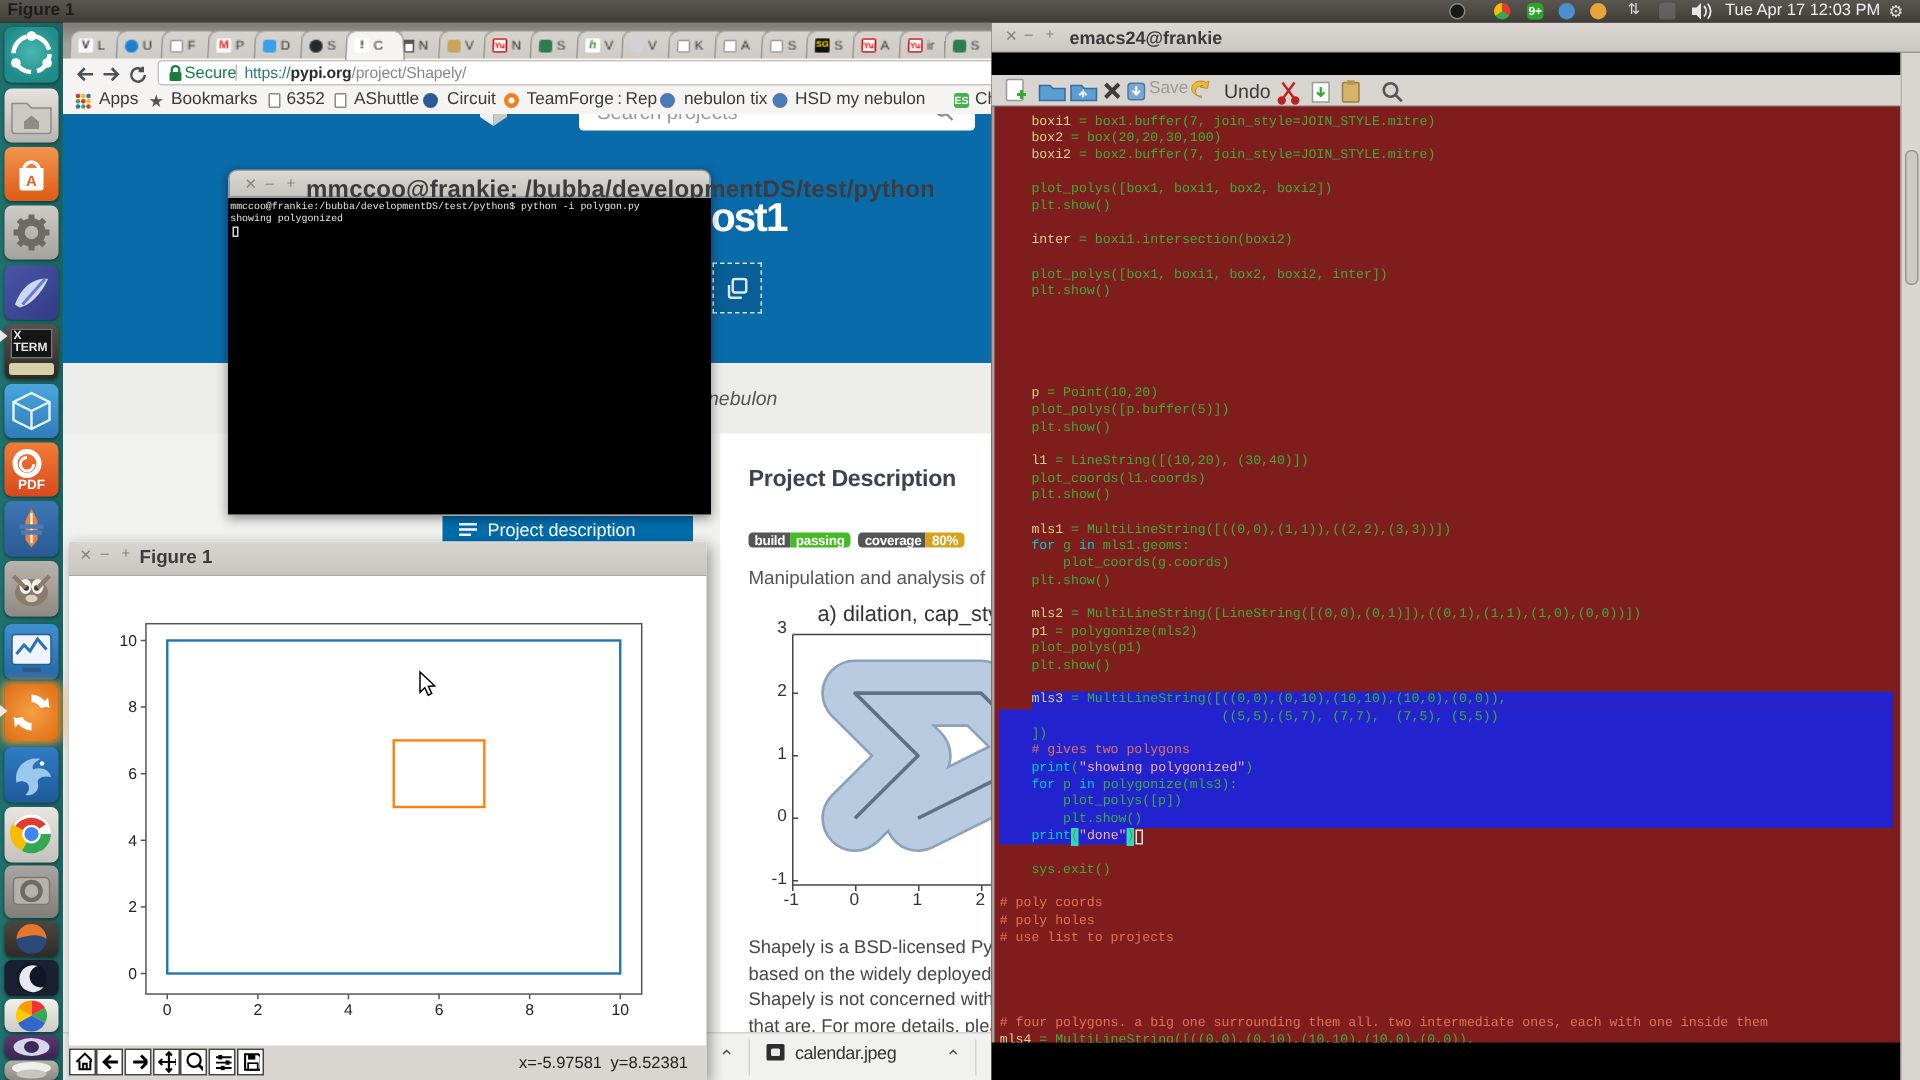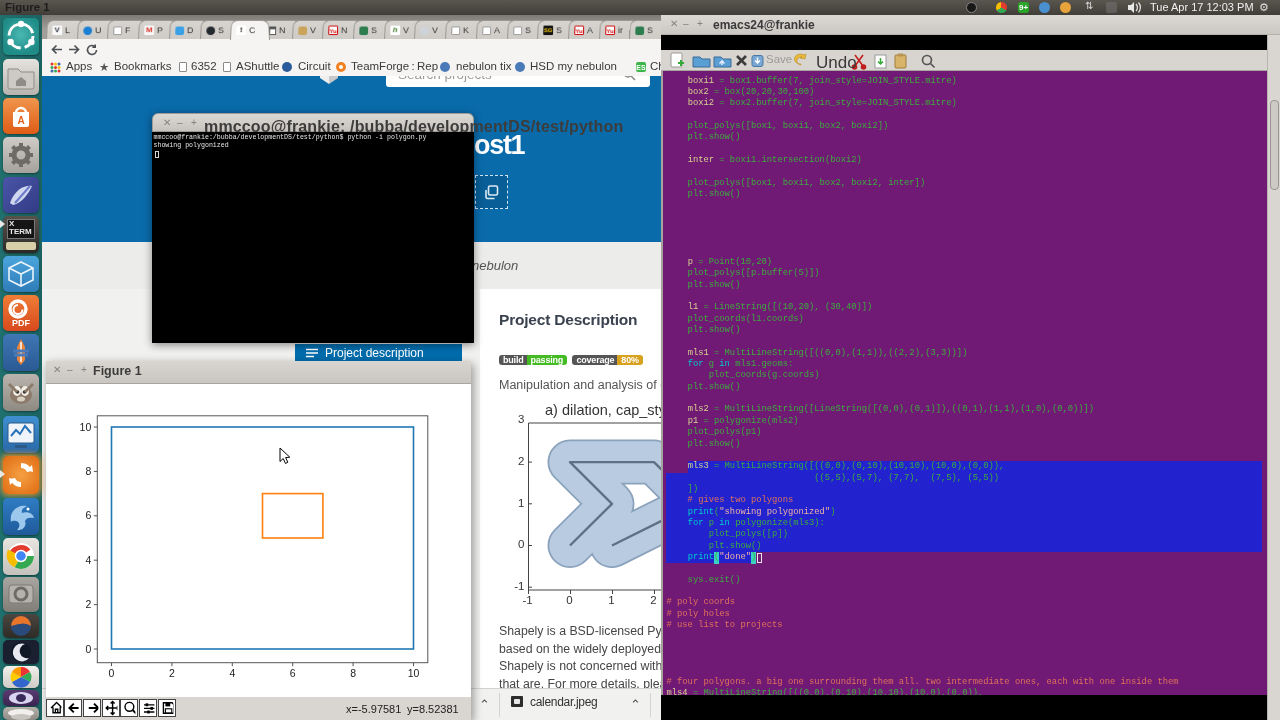--- a/index.html
+++ b/index.html
@@ -34,21 +34,21 @@
 #fig{position:absolute;left:46px;top:361px;width:425px;height:359px;background:#fff;box-shadow:2px 3px 9px rgba(0,0,0,.4)}
 #figbar{position:absolute;left:0;top:0;width:425px;height:23px;background:linear-gradient(#d9d6d2,#c9c5c0);border-bottom:1px solid #a9a49e}
 #figtools{position:absolute;left:0;top:336px;width:425px;height:23px;background:#d9d6d2}
 .mbt{position:absolute;top:2px;width:18px;height:18px;background:#fff;border:1px solid #444;display:flex;align-items:center;justify-content:center}
 
 #emacs{position:absolute;left:661px;top:15px;width:619px;height:705px;background:#000}
 #ebar{position:absolute;left:0;top:0;width:619px;height:20px;background:linear-gradient(#dcd9d5,#cbc7c2);border-bottom:1px solid #b5b1ab}
 #emenu{position:absolute;left:0;top:20px;width:619px;height:15px;background:#d8d5d0}
 .emi{position:absolute;top:1px;font-size:11.5px;color:#333}
 #etool{position:absolute;left:0;top:35px;width:619px;height:21px;background:#d8d5d0;border-bottom:1px solid #aaa69f}
-#ebuf{position:absolute;left:0;top:56px;width:619px;height:624px;background:#701a75;overflow:hidden}
+#ebuf{position:absolute;left:0;top:56px;width:619px;height:624px;background:#7f1d1d;overflow:hidden}
 #eedge{position:absolute;left:0;top:56px;width:1.5px;height:624px;background:#a5a29c;z-index:4}
 #ecode{position:absolute;left:5.5px;top:4.5px;font-family:"Liberation Mono",monospace;font-size:8.8px;line-height:11.35px;color:#3cad3c;white-space:pre;z-index:2}
 .vn{color:#d6d28f}.kw{color:#00cdcd}.cm{color:#e0715a}.st{color:#efb3a5}
 .sel{position:absolute;background:#2222cf;z-index:1}
 .pm{position:absolute;width:5.3px;height:11.35px;background:#3ad2c2;z-index:1}
 .cur{position:absolute;width:5.8px;height:10px;border:1.4px solid #e8e8e8;z-index:3}
 #emode{position:absolute;left:0;top:680px;width:606px;height:16px;background:#d5d1cb;border-top:1px solid #8f8b85;color:#111;font-family:"Liberation Mono",monospace;font-size:9.3px;line-height:15px;white-space:pre;padding-left:6px}
 #escroll{position:absolute;right:0;top:20px;width:13px;height:685px;background:#d9d6d2;border-left:1px solid #b8b4af}
 #ethumb{position:absolute;left:1.5px;top:65px;width:9px;height:90px;border:1px solid #9a958f;border-radius:4px;background:#cdc9c4}
 
@@ -146,20 +146,29 @@
   <div id="toolbar">
     <svg width="12" height="11" style="position:absolute;left:9px;top:5px">
           <path d="M11 5.5 H1.5 M5.5 1.5 L1.5 5.5 L5.5 9.5" fill="none" stroke="#4d5156" stroke-width="1.7"></path>
         </svg>
     <svg width="12" height="11" style="position:absolute;left:26px;top:5px">
           <path d="M1 5.5 H10.5 M6.5 1.5 L10.5 5.5 L6.5 9.5" fill="none" stroke="#4d5156" stroke-width="1.7"></path>
         </svg>
     <svg width="12" height="12" style="position:absolute;left:44px;top:4.5px">
           <path d="M10.5 6 a4.5 4.5 0 1 1 -1.3 -3.2 M9.2 0.5 v2.8 h-2.8" fill="none" stroke="#4d5156" stroke-width="1.6"></path>
         </svg>
+  </div>
+  <div id="omni">
+    <svg width="10" height="12" style="position:absolute;left:6px;top:2px">
+          <rect x="1" y="5" width="8" height="6" rx="1" fill="#1a7d3c"></rect>
+          <path d="M2.5 5 V3.5 a2.5 2.5 0 0 1 5 0 V5" fill="none" stroke="#1a7d3c" stroke-width="1.5"></path>
+        </svg>
+    <span style="position:absolute;left:17px;top:1.5px;font-size:11px;color:#167c42">Secure</span>
+    <span style="position:absolute;left:50px;top:0.5px;font-size:11.5px;color:#b8b6b2">|</span>
+    <span style="position:absolute;left:57px;top:2px;font-size:10.5px;letter-spacing:-.1px;color:#2a7a6a">https://<span style="color:#2c2e2b;font-weight:bold">pypi.org</span><span style="color:#85878a">/project/Shapely/</span></span>
   </div>
   <div id="bkbar">
     <svg width="11" height="11" style="position:absolute;left:8px;top:4px">
           <g>
             <circle cx="2" cy="2" r="1.5" fill="#d33"></circle>
             <circle cx="5.5" cy="2" r="1.5" fill="#fb0"></circle>
             <circle cx="9" cy="2" r="1.5" fill="#46a"></circle>
             <circle cx="2" cy="5.5" r="1.5" fill="#3a5"></circle>
             <circle cx="5.5" cy="5.5" r="1.5" fill="#d33"></circle>
             <circle cx="9" cy="5.5" r="1.5" fill="#fb0"></circle>
@@ -309,21 +318,21 @@
       <g transform="translate(226,0)">
             <rect x="0" y="4" width="11" height="13" rx="1" fill="#d8b36a" stroke="#a07c3a"></rect>
             <rect x="3" y="2.5" width="5" height="3" fill="#b89452"></rect>
           </g>
       <g transform="translate(252,0)" fill="none" stroke="#555" stroke-width="1.7">
             <circle cx="6" cy="9" r="4.5"></circle>
             <path d="M9.5 12.5 l4 4"></path>
           </g>
     </svg>
     <span style="position:absolute;left:105px;top:3px;font-size:11.5px;color:#9a9a9a">Save</span>
-    <span style="position:absolute;left:155px;top:3px;font-size:17px;color:#3a3a3a">Undo</span>
+    <span style="position:absolute;left:155px;top:3px;font-size:13px;color:#3a3a3a">Undo</span>
   </div>
   <div id="ebuf">
         <div class="sel" style="left:26.6px;top:390.4px;width:574.4px;height:11.3px"></div>
         <div class="sel" style="left:5.0px;top:401.8px;width:596.0px;height:79.5px"></div>
         <div class="sel" style="left:5.0px;top:481.2px;width:90.3px;height:11.3px"></div>
         <div class="pm" style="left:53.0px;top:481.2px"></div>
         <div class="pm" style="left:90.0px;top:481.2px"></div>
         <div class="cur" style="left:95.6px;top:481.8px"></div>
         <pre id="ecode">    <span class="vn">boxi1</span> = box1.buffer(7, join_style=JOIN_STYLE.mitre)
     <span class="vn">box2</span> = box(20,20,30,100)

